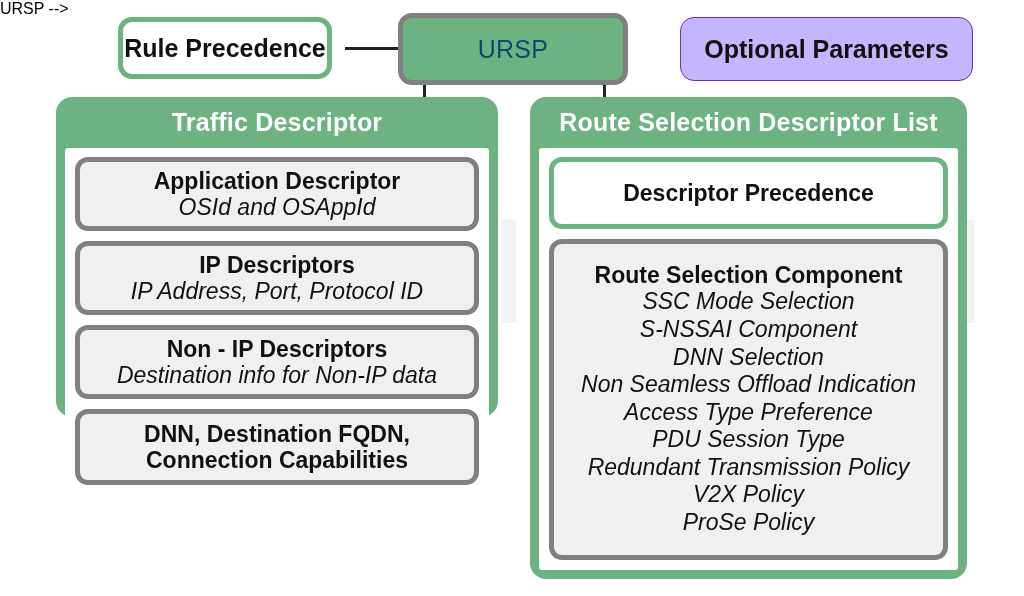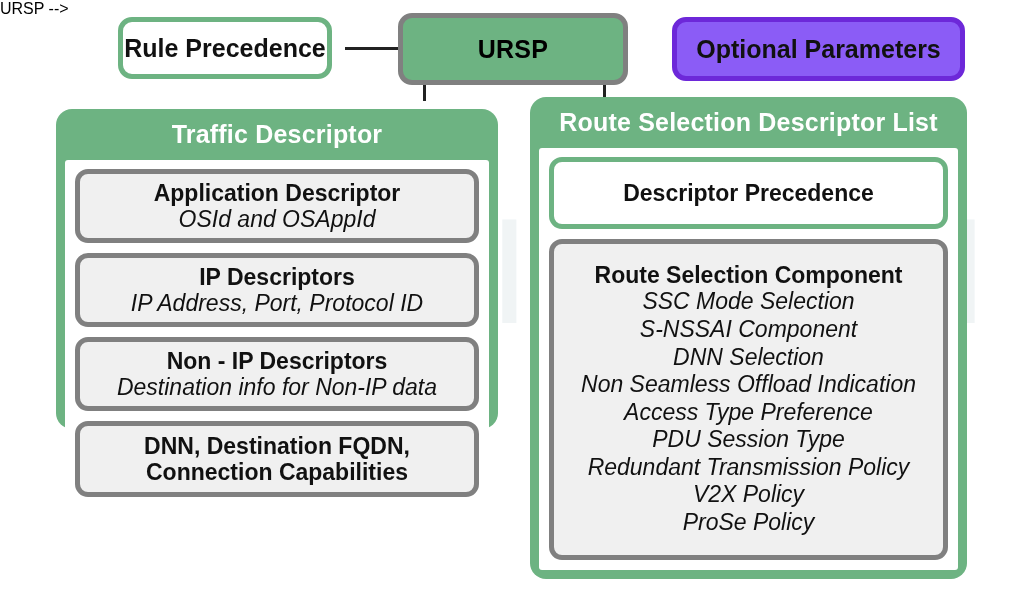--- a/index.html
+++ b/index.html
@@ -56,40 +56,41 @@
     align-items: center;
     justify-content: center;
     text-align: center;
     z-index: 2;
   }
 
   .node-green-fill {
     background: #6db382;
     border: 5px solid #808080;
     border-radius: 14px;
-    color: #000000;
+    color: #0c4a6e;
+    font-weight: normal;
+    font-size: 25px;
+    letter-spacing: 0.2px;
+  }
+
+  .node-white-green {
+    background: #ffffff;
+    border: 5px solid #6db382;
+    border-radius: 14px;
+    color: #111111;
     font-weight: bold;
     font-size: 25px;
-    letter-spacing: 0.2px;
-  }
-
-  .node-white-green {
-    background: #ffffff;
-    border: 5px solid #6db382;
+  }
+
+  .node-grey {
+    background: #c4b5fd;
+    border: 1px solid #6d28d9;
     border-radius: 14px;
     color: #111111;
-    font-weight: bold;
-    font-size: 25px;
-  }
-
-  .node-grey {
-    background: #8b5cf6;
-    border: 5px solid #6d28d9;
-    border-radius: 14px;
-    color: #111111;
+    margin-left: 8px;
   }
 
   
   .panel {
     position: absolute;
     box-sizing: border-box;
     background: #6db382;
     border-radius: 16px;
     z-index: 2;
     padding: 0;
@@ -183,21 +184,21 @@
   <div class="node node-green-fill" style="left:398px; top:13px; width:230px; height:72px;">
     <span>URSP</span>
   </div>
 
   
   <div class="node node-grey" style="left:672px; top:17px; width:293px; height:64px; font-weight:bold; font-size:25px;">
     <span>Optional Parameters</span>
   </div>
 
   
-  <div class="panel" style="left:56px; top:97px; width:442px; height:320px;margin-top:12px;">
+  <div class="panel" style="left:56px; top:97px; width:442px; height:320px;">
     <div class="panel-title">Traffic Descriptor</div>
     <div class="panel-body">
 
       <div class="item item-grey" style="height:74px;">
         <div class="item-title">Application Descriptor</div>
         <div class="item-sub">OSId and OSAppId</div>
       </div>
 
       <div class="item item-grey" style="height:74px;">
         <div class="item-title">IP Descriptors</div>

